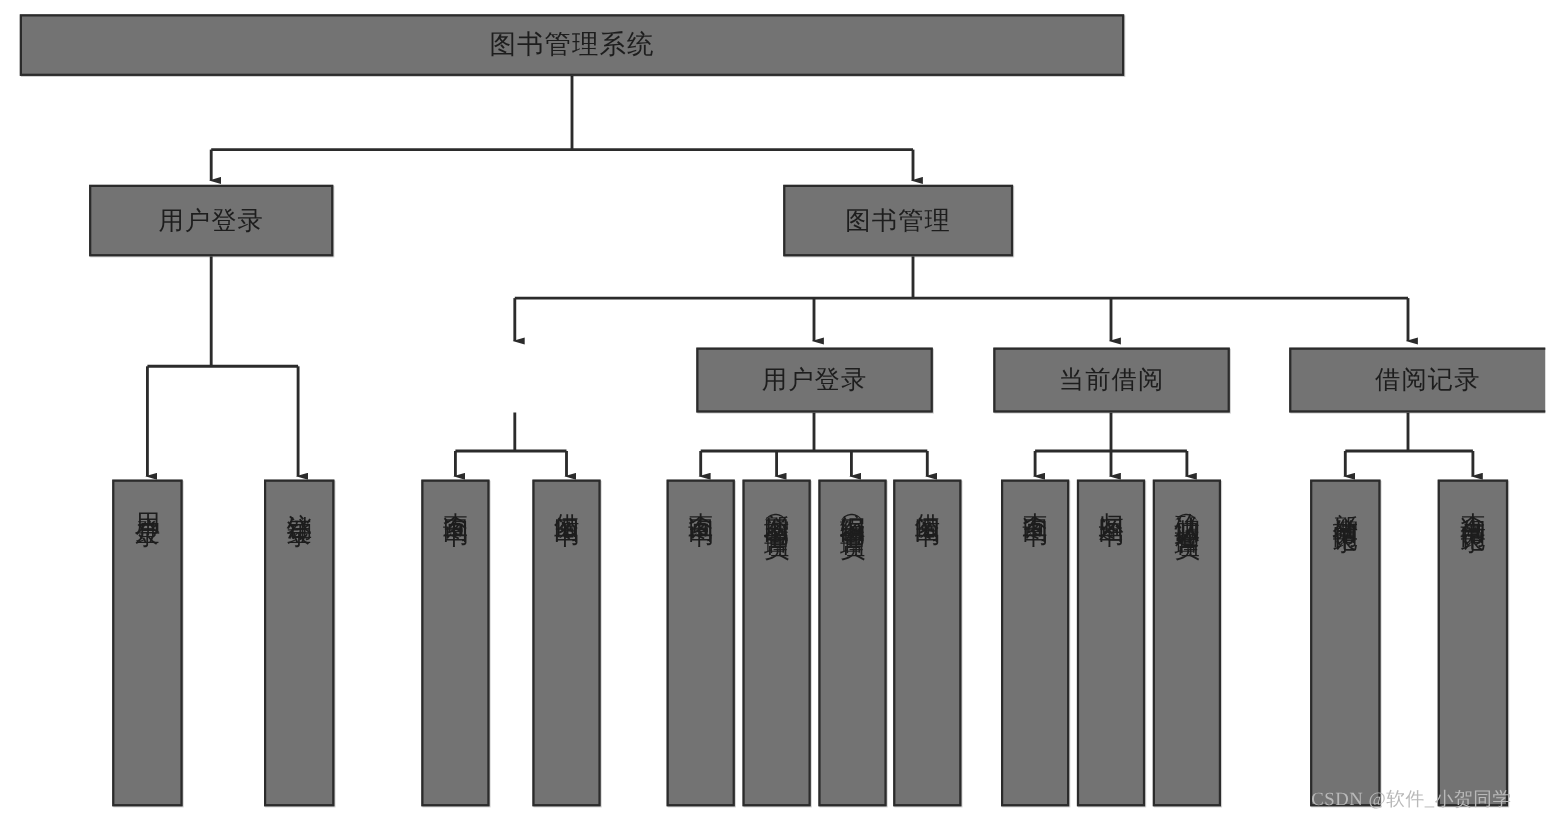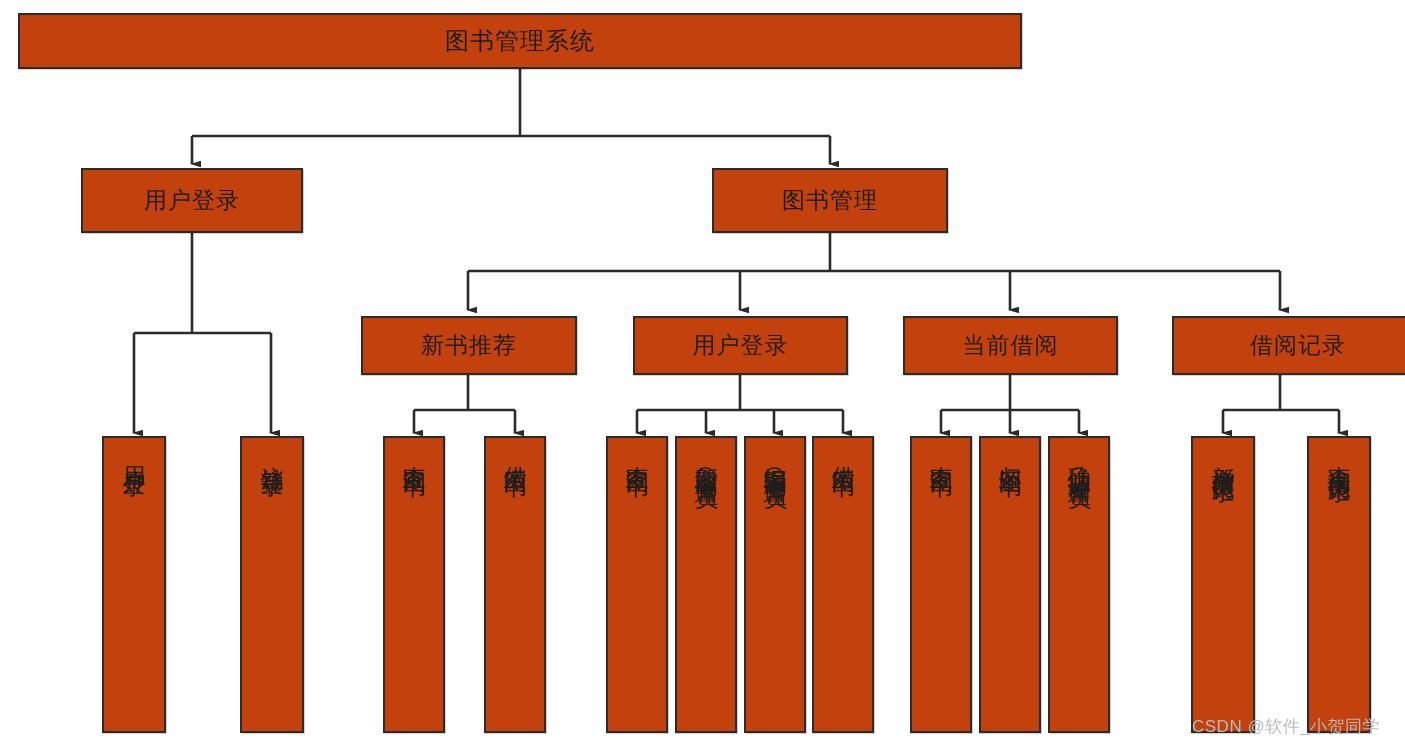--- a/index.html
+++ b/index.html
@@ -20,21 +20,21 @@
     left: 0;
     top: 0;
     width: 1405px;
     height: 747px;
     pointer-events: none;
   }
   .node {
     position: absolute;
     box-sizing: border-box;
     border: 2.5px solid #2b2b2b;
-    background: #c2410c;
+    background: #737373;
     color: #1a1a1a;
     display: flex;
     align-items: center;
     justify-content: center;
     box-shadow: 1px 1px 0 rgba(0,0,0,0.18);
   }
   .node .label {
     font-size: 23px;
     line-height: 1.15;
     letter-spacing: 1px;
@@ -54,20 +54,21 @@
     line-height: 1.1;
     white-space: nowrap;
   }
   .watermark {
     position: absolute;
     font-size: 17px;
     color: #b9b9b9;
     letter-spacing: 0.5px;
     white-space: nowrap;
     user-select: none;
+    font-family: Liberation Serif, serif;
   }
 </style>
 </head>
 <body>
 
 <div id="canvas">
 
   <svg id="edges" viewBox="0 0 1405 747" xmlns="http://www.w3.org/2000/svg">
     <defs>
       <marker id="arrow" markerWidth="10" markerHeight="12" refX="3.2" refY="9" orient="auto" markerUnits="userSpaceOnUse">
@@ -120,27 +121,24 @@
     </g>
   </svg>
 
   <div class="node root" style="left:18px; top:13px; width:1004px; height:56px;">
     <span class="label">图书管理系统</span>
   </div>
 
   <div class="node" style="left:81px; top:168px; width:222px; height:65px;">
     <span class="label">用户登录</span>
   </div>
-  <div class="node" style="left:712px; top:168px; width:236px; height:65px;">
+  <div class="node" style="left:712px; top:168px; width:209px; height:65px;">
     <span class="label">图书管理</span>
   </div>
 
-  <div class="node" style="left:361px; top:316px; width:216px; height:59px;">
-    <span class="label">新书推荐</span>
-  </div>
   <div class="node" style="left:633px; top:316px; width:215px; height:59px;">
     <span class="label">用户登录</span>
   </div>
   <div class="node" style="left:903px; top:316px; width:215px; height:59px;">
     <span class="label">当前借阅</span>
   </div>
   <div class="node" style="left:1172px; top:316px; width:252px; height:59px;">
     <span class="label">借阅记录</span>
   </div>
 

